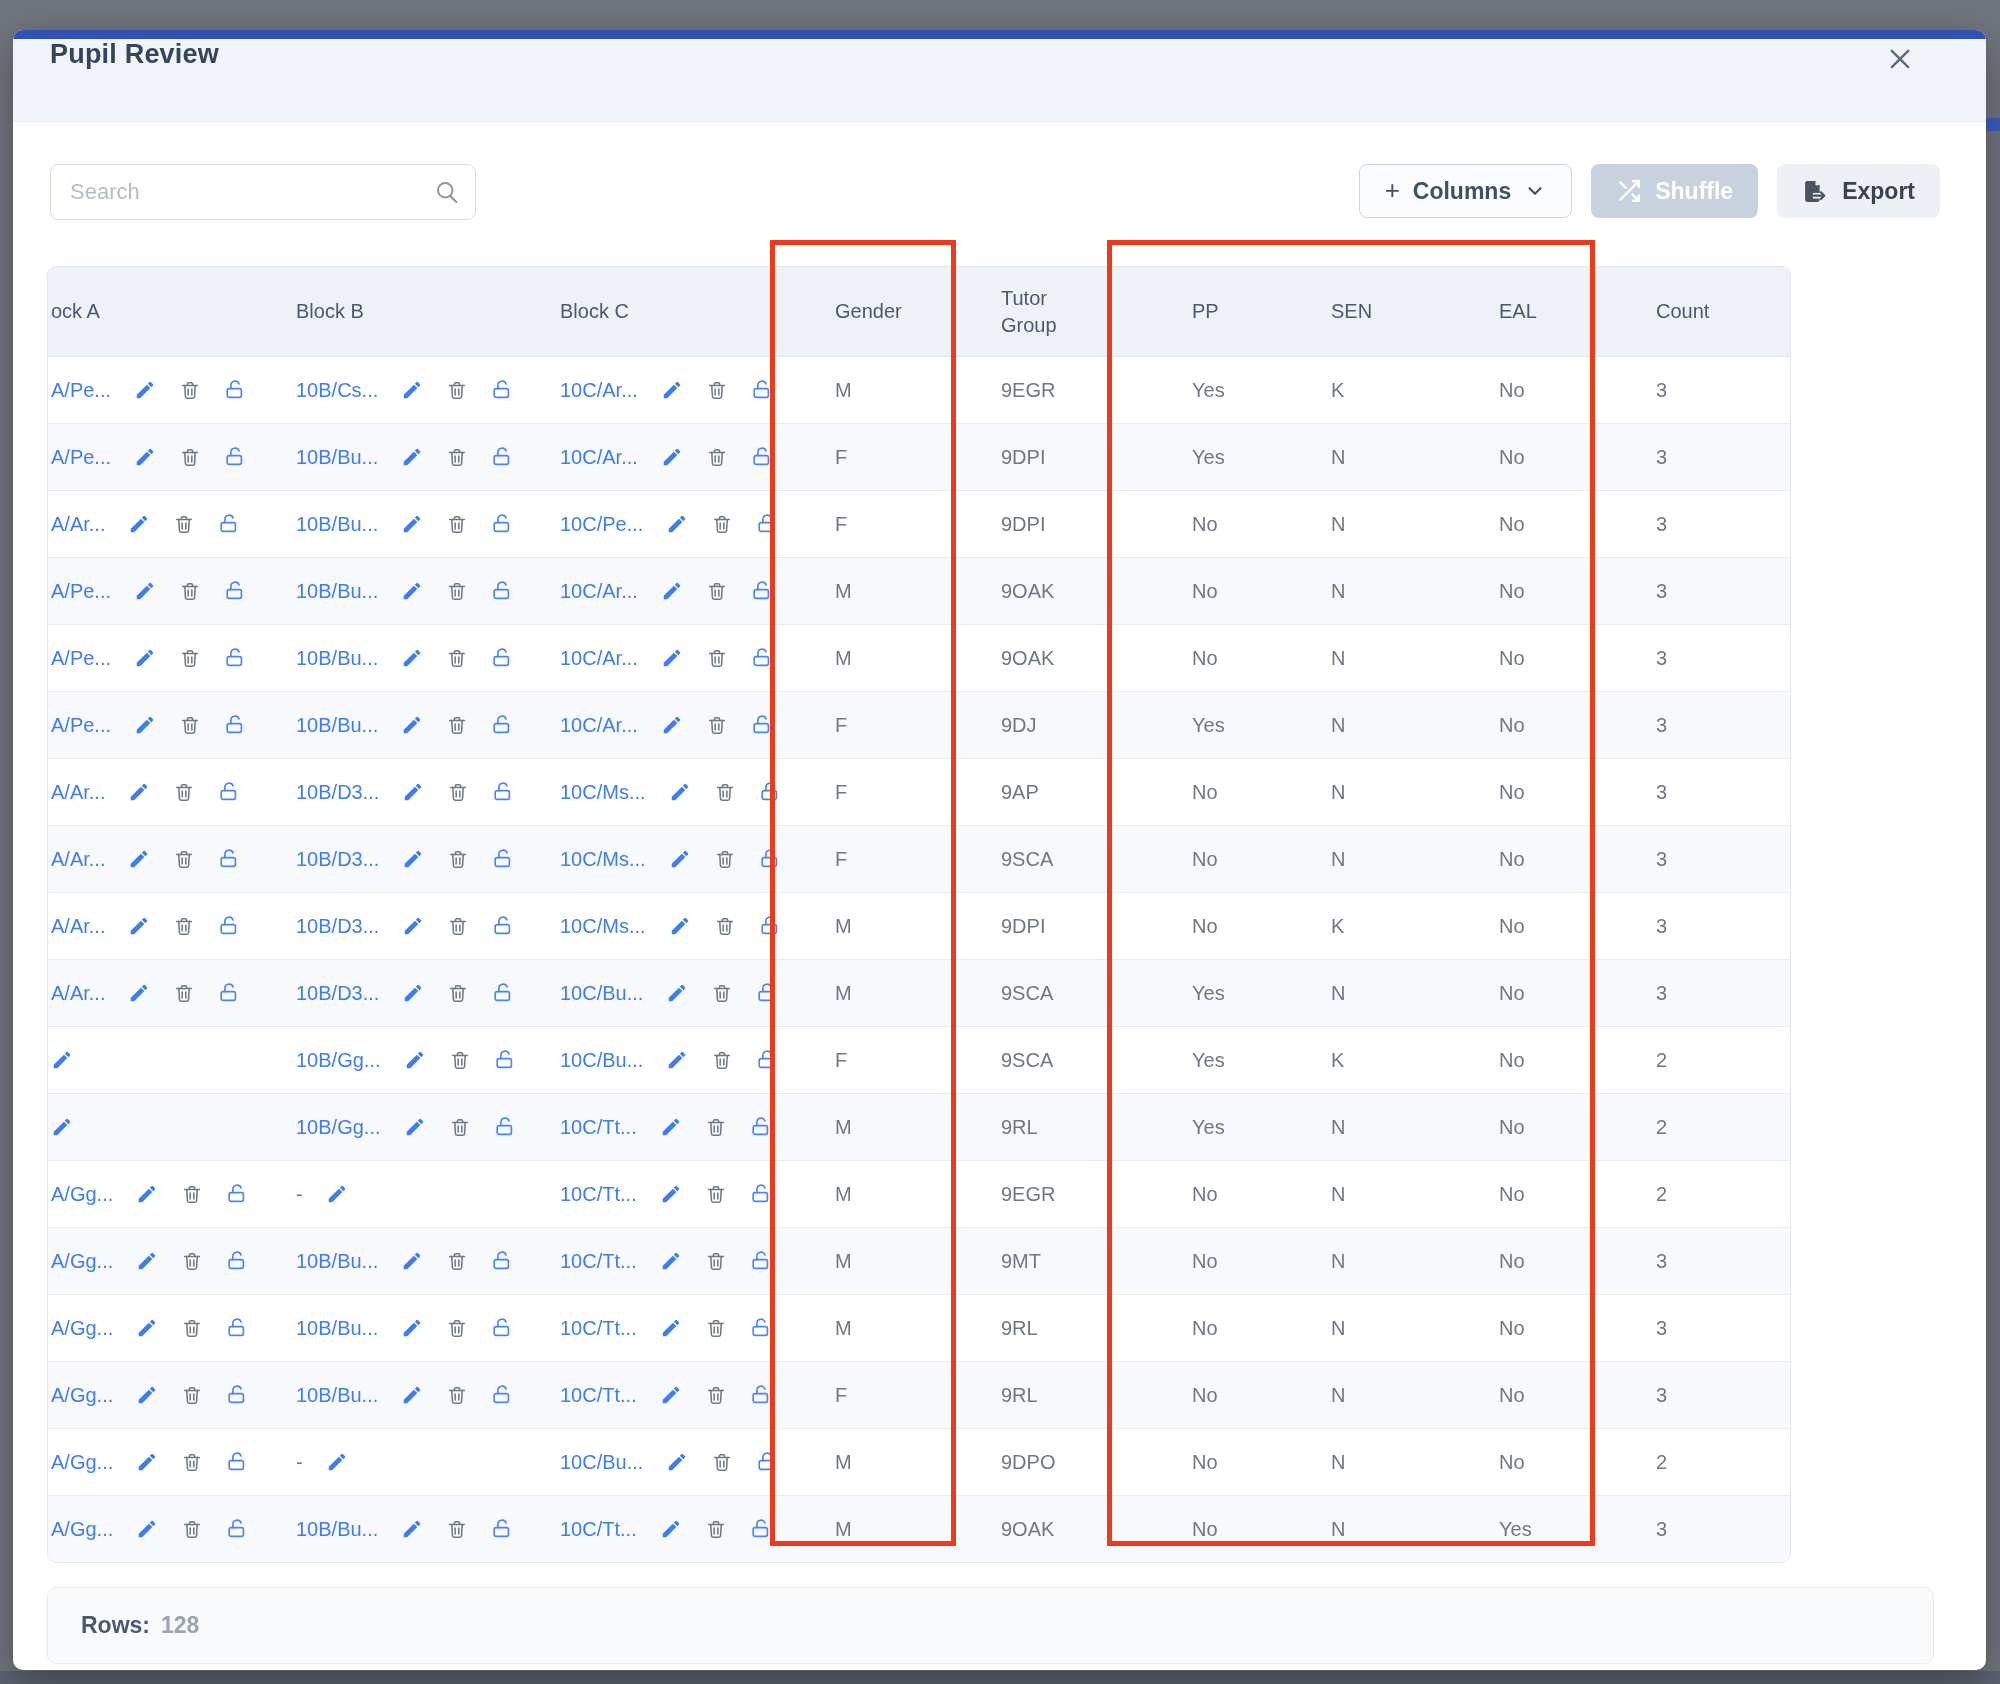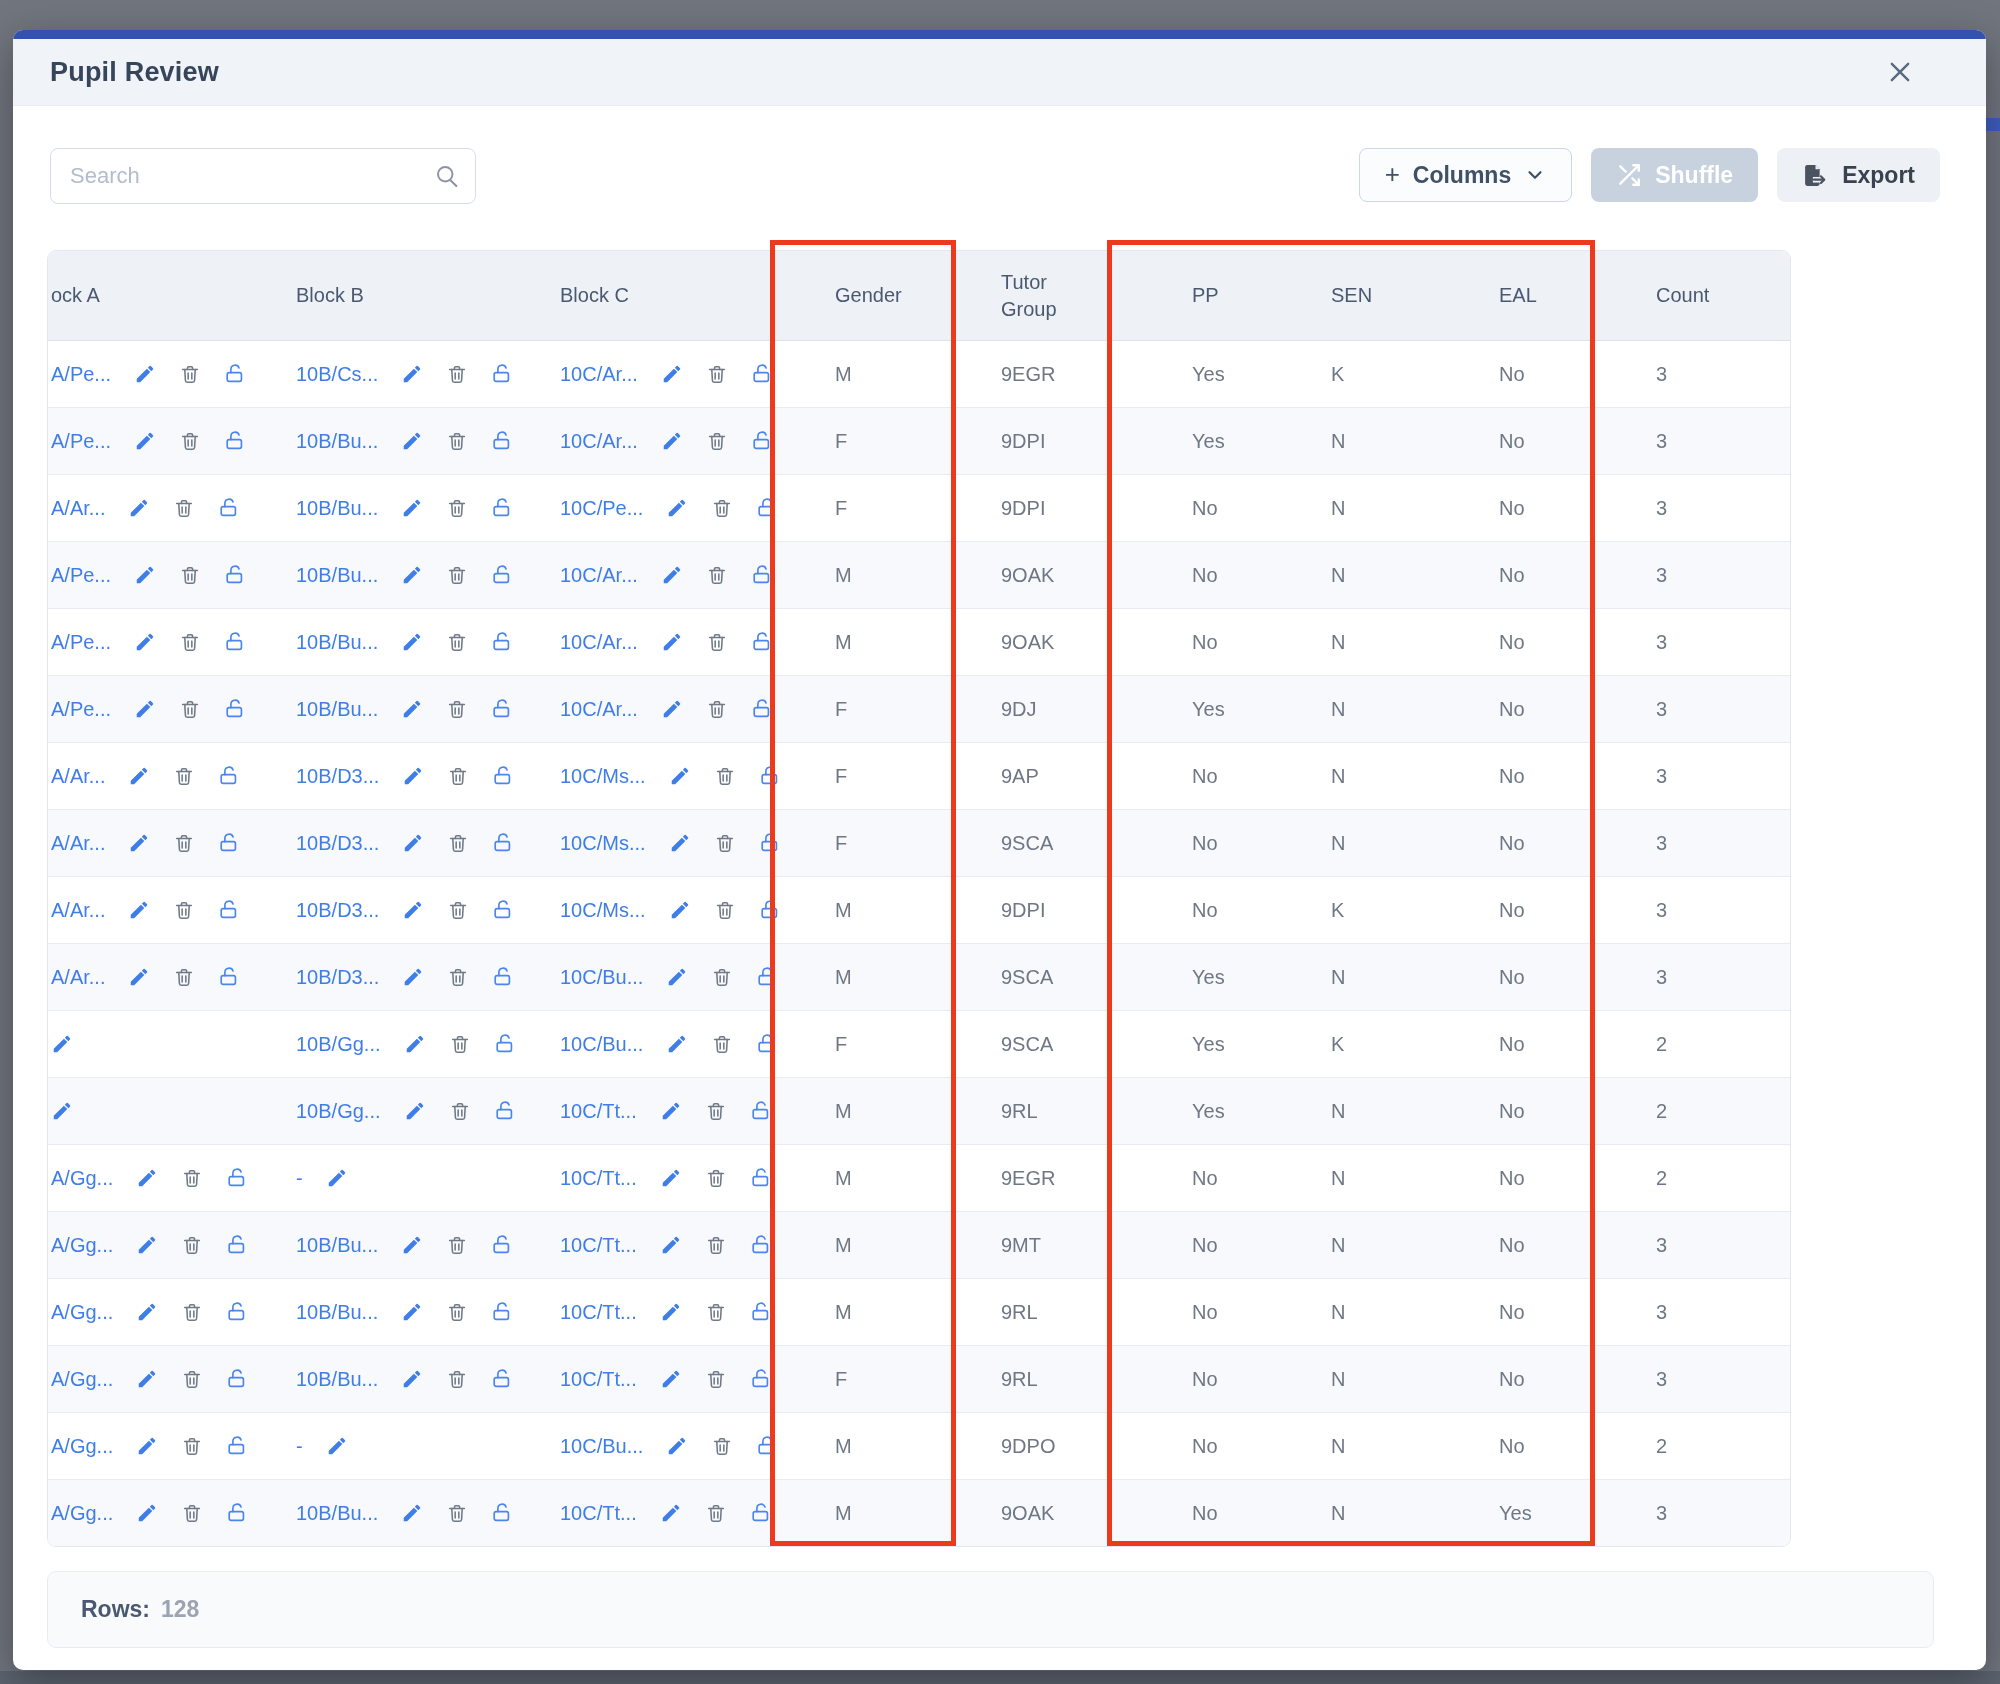--- a/index.html
+++ b/index.html
@@ -14,22 +14,22 @@
 
   
   .modal{
     position:absolute;left:13px;top:30px;width:1973px;height:1640px;
     background:#ffffff;border-radius:10px;overflow:hidden;
     box-shadow:0 12px 40px rgba(0,0,0,.35);
   }
   .modal-top-bar{height:9px;background:#3351b3}
   .modal-header{
     height:66px;background:#f0f3f8;border-bottom:1px solid #e8ebf1;
-    display:flex;align-items:center;justify-content:space-between;
-    padding:0 66px 0 37px;
+    display:flex;justify-content:space-between;
+    padding:0 66px 16px 37px;
   }
   .modal-title{font-size:27px;font-weight:700;color:#36455a;letter-spacing:.2px}
   .close-btn{background:none;border:none;padding:6px;cursor:pointer;display:flex}
 
   
   .controls{
     margin-top:42px;padding:0 46px 0 37px;
     display:flex;align-items:flex-start;justify-content:space-between;
   }
   .search-wrap{position:relative;width:426px}

